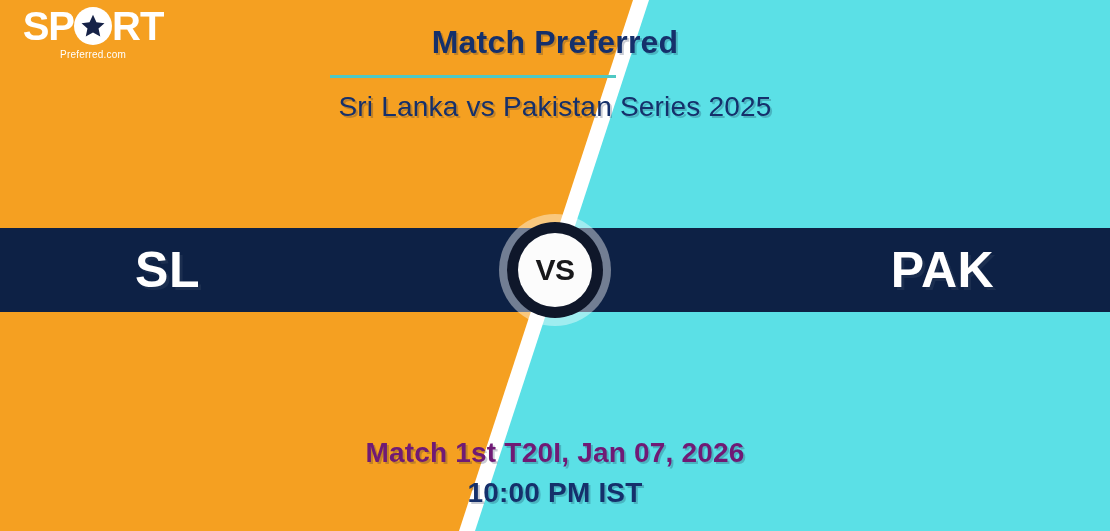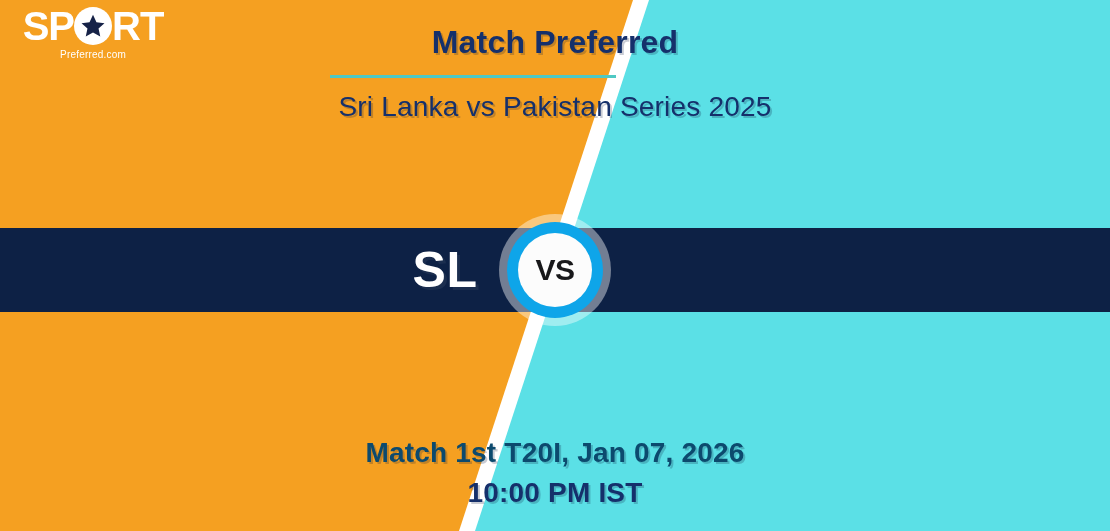--- a/index.html
+++ b/index.html
@@ -120,21 +120,21 @@
     width:112px; height:112px;
     border-radius:50%;
     background:rgba(255,255,255,0.42);
     z-index:5;
   }
   .vs-ring {
     position:absolute;
     left:507px; top:222px;
     width:96px; height:96px;
     border-radius:50%;
-    background:#0ea5e9;
+    background:#0f172a;
     z-index:6;
     display:flex;
     align-items:center; justify-content:center;
   }
   .vs-inner {
     width:74px; height:74px;
     border-radius:50%;
     background:#FCFCFC;
     display:flex;
     align-items:center; justify-content:center;
@@ -147,21 +147,21 @@
 
   
   .footer-block {
     position:absolute;
     left:0; right:0; bottom:22px;
     text-align:center;
     z-index:5;
   }
   .match-line {
     font-size:28px; font-weight:bold;
-    color:#0c4a6e;
+    color:#701a75;
     letter-spacing:0.2px;
     text-shadow: 2px 2px 0 rgba(10,25,60,0.22);
   }
   .match-time {
     margin-top:8px;
     font-size:28px; font-weight:bold;
     color:#15306B;
     letter-spacing:0.2px;
     text-shadow: 2px 2px 0 rgba(10,25,60,0.22);
   }
@@ -190,20 +190,23 @@
   <div class="header-block">
     <div class="title">Match Preferred</div>
     <div class="divider"></div>
     <div class="subtitle">Sri Lanka vs Pakistan Series 2025</div>
   </div>
 
   <div class="team-bar">
     <div class="team-slot left">
       <span class="team-code">SL</span>
     </div>
+    <div class="team-slot right">
+      <span class="team-code">PAK</span>
+    </div>
   </div>
 
   <div class="vs-halo"></div>
   <div class="vs-ring">
     <div class="vs-inner">
       <span class="vs-text">VS</span>
     </div>
   </div>
 
   <div class="footer-block">

